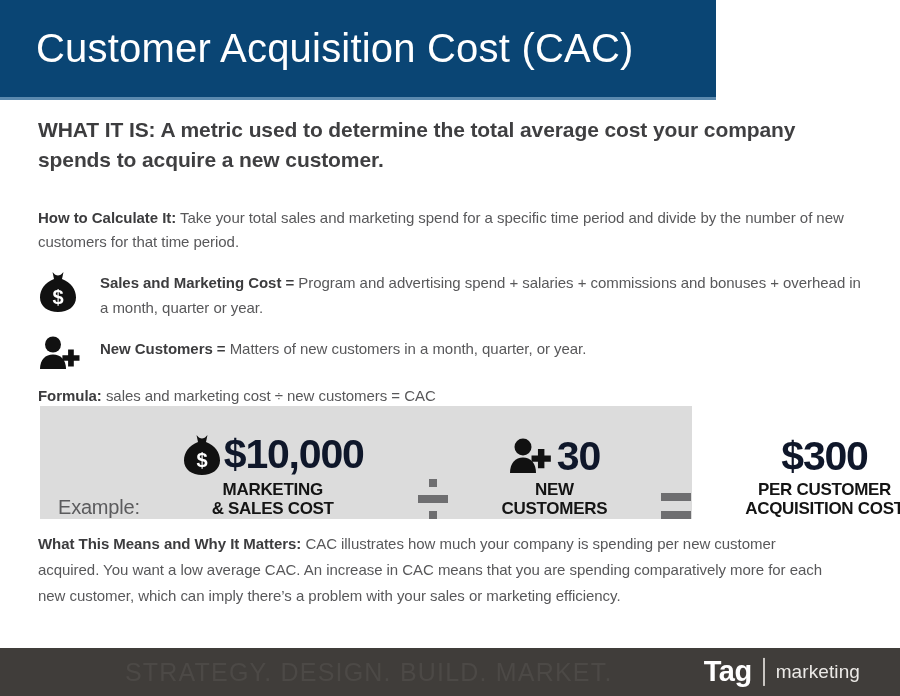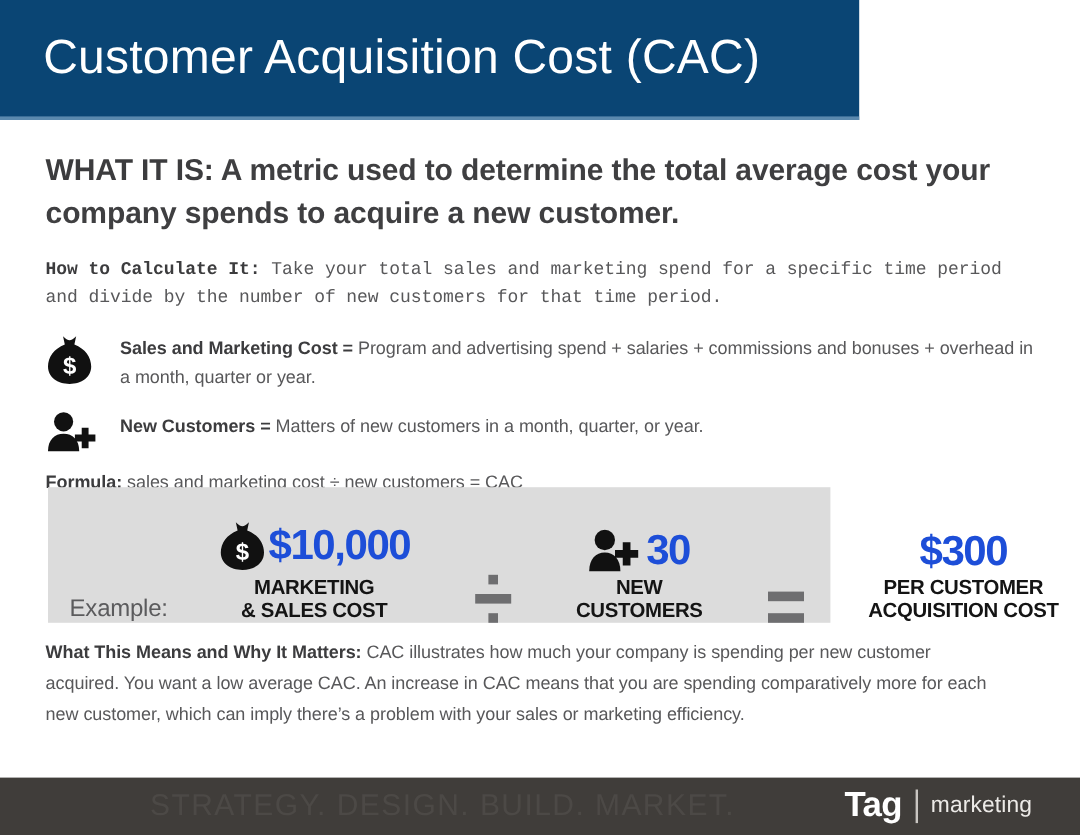--- a/index.html
+++ b/index.html
@@ -51,37 +51,36 @@
     position: absolute;
     left: 0;
     top: 103px;
     width: 900px;
     height: 545px;
     padding: 0 38px;
     box-sizing: border-box;
   }
 
   .lede {
-    margin-top: 22px;
-    font-size: 25px;
+    margin-top: 12px;
+    font-size: 21px;
     font-weight: bold;
     color: #3f3f41;
     line-height: 1.42;
     letter-spacing: -0.1px;
     max-width: 790px;
   }
 
   .para {
-    margin-top: 17px;
+    margin-top: 31px;
     font-size: 15px;
     color: #58585a;
     line-height: 1.62;
     letter-spacing: -0.05px;
     max-width: 815px;
-    font-family: Liberation Mono, monospace;
   }
   .para b, .lead-b {
     color: #3c3c3e;
     font-weight: bold;
   }
 
   
   .icon-row {
     display: flex;
     align-items: flex-start;
@@ -144,23 +143,23 @@
     justify-content: center;
     padding: 0 6px;
   }
   .ex-top {
     display: flex;
     align-items: center;
     justify-content: center;
     gap: 2px;
   }
   .ex-amount {
-    font-size: 35px;
-    font-weight: bold;
-    color: #1d4ed8;
+    font-size: 41px;
+    font-weight: bold;
+    color: #0f172a;
     line-height: 1;
     letter-spacing: -1.2px;
     white-space: nowrap;
   }
   .ex-sub {
     margin-top: 3px;
     font-size: 17px;
     font-weight: bold;
     color: #141414;
     line-height: 1.15;

